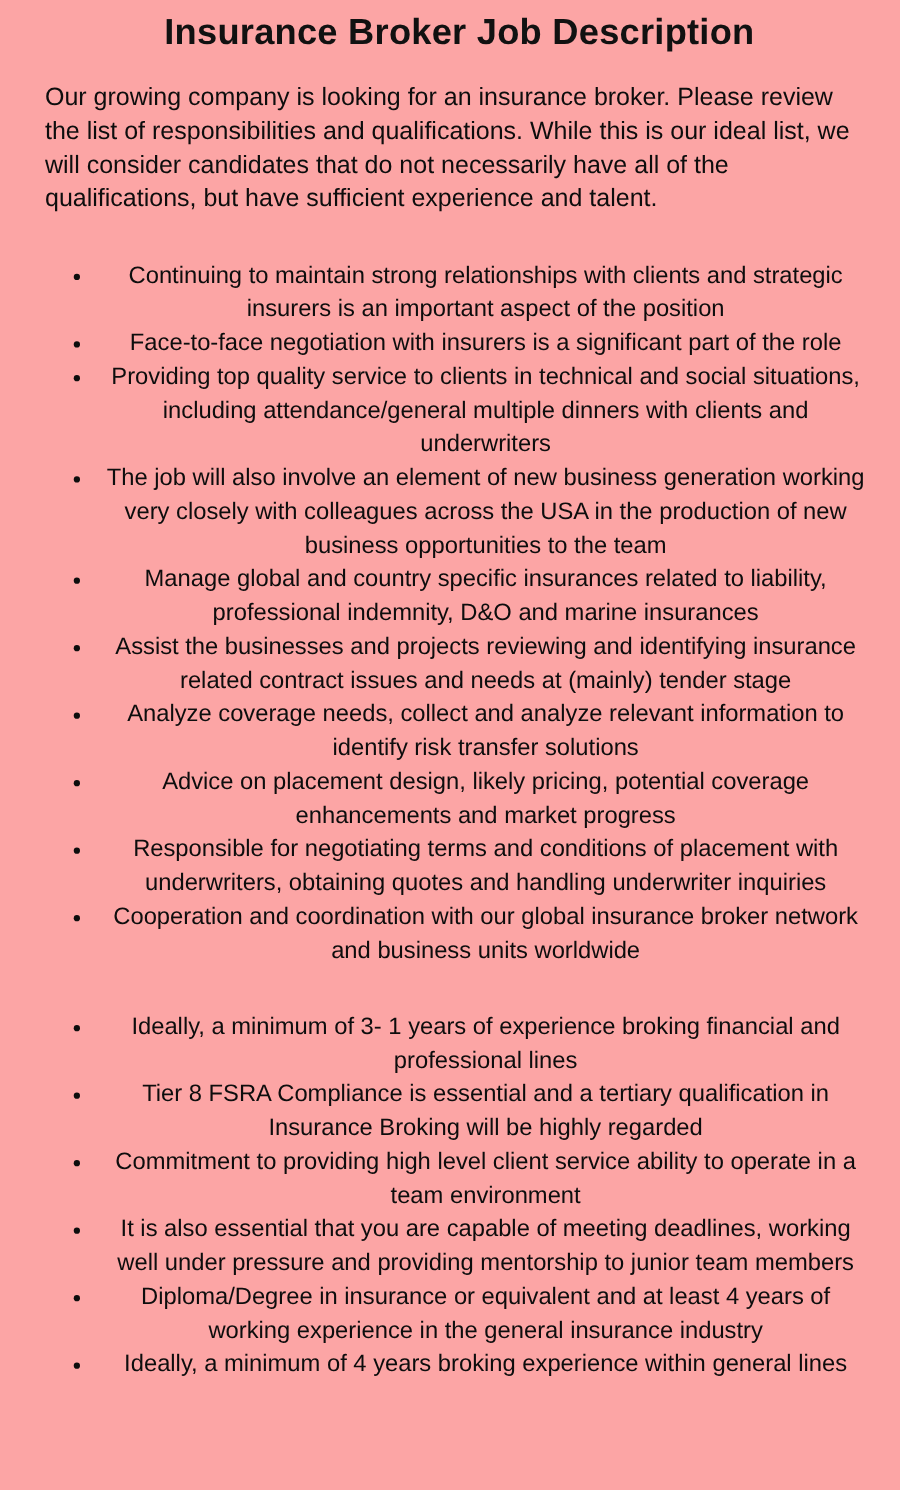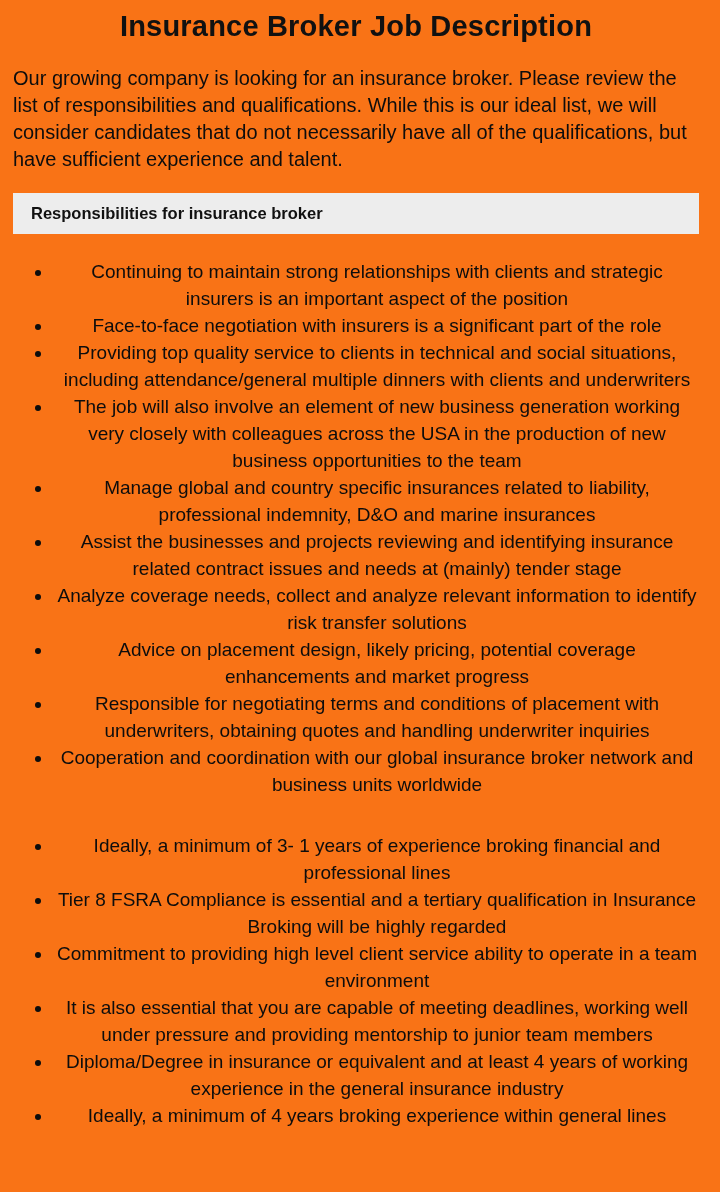--- a/index.html
+++ b/index.html
@@ -6,22 +6,22 @@
     margin: 0;
     padding: 0;
     background: #ffffff;
     color: #0d0d0d;
     font-family: "Liberation Sans", "DejaVu Sans", sans-serif;
   }
   .page {
     width: 720px;
     min-height: 1192px;
     box-sizing: border-box;
-    padding: 6px 21px 10px 13px;
-    background: #f97316;
+    padding: 6px 21px 10px 36px;
+    background: #fca5a5;
   }
   .doc-title {
     font-size: 29px;
     font-weight: 700;
     text-align: center;
     letter-spacing: 0.2px;
     margin: 4px 0 22px 0;
     color: #111111;
   }
   .intro {
@@ -58,21 +58,20 @@
 </head>
 <body>
 
 <div class="page">
 
   <h1 class="doc-title">Insurance Broker Job Description</h1>
 
   <p class="intro">Our growing company is looking for an insurance broker. Please review the list of responsibilities and qualifications. While this is our ideal list, we will consider candidates that do not necessarily have all of the qualifications, but have sufficient experience and talent.</p>
 
   <div class="section">
-    <div class="section-header">Responsibilities for insurance broker</div>
     <ul class="bullets">
         <li>Continuing to maintain strong relationships with clients and strategic insurers is an important aspect of the position</li>
         <li>Face-to-face negotiation with insurers is a significant part of the role</li>
         <li>Providing top quality service to clients in technical and social situations, including attendance/general multiple dinners with clients and underwriters</li>
         <li>The job will also involve an element of new business generation working very closely with colleagues across the USA in the production of new business opportunities to the team</li>
         <li>Manage global and country specific insurances related to liability, professional indemnity, D&amp;O and marine insurances</li>
         <li>Assist the businesses and projects reviewing and identifying insurance related contract issues and needs at (mainly) tender stage</li>
         <li>Analyze coverage needs, collect and analyze relevant information to identify risk transfer solutions</li>
         <li>Advice on placement design, likely pricing, potential coverage enhancements and market progress</li>
         <li>Responsible for negotiating terms and conditions of placement with underwriters, obtaining quotes and handling underwriter inquiries</li>

